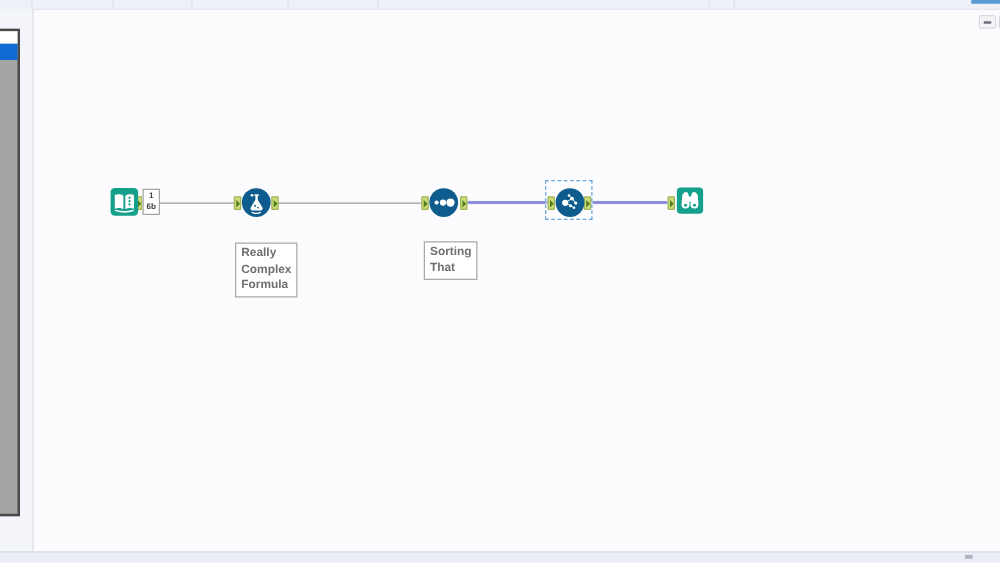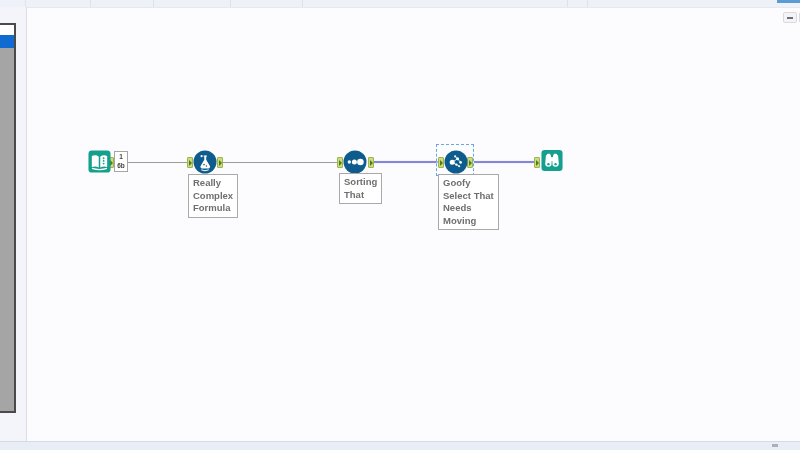--- a/index.html
+++ b/index.html
@@ -39,21 +39,21 @@
   
   .tool{position:absolute;}
   .tool svg{display:block;}
 
   
   .rec-annotation{position:absolute;left:114px;top:151px;width:14px;height:21px;background:#fff;border:1px solid #a5a5a5;box-sizing:border-box;
     font-weight:bold;font-size:6.5px;line-height:9px;color:#3f3f3f;text-align:center;}
 
   
   .tool-label{position:absolute;background:#fff;border:1px solid #a9a9a9;color:#6f6f6f;
-    font-weight:bold;font-size:9.5px;line-height:12.5px;padding:2px 4px;white-space:pre-line;}
+    font-weight:bold;font-size:9.5px;line-height:12.5px;padding:2px 4px;white-space:pre-line;margin-top:20px;}
   .label-formula{left:188px;top:174px;min-width:38px;}
   .label-sort{left:339px;top:173px;min-width:32px;}
   .label-select{left:438px;top:174px;min-width:44px;}
 
   
   .selection-box{position:absolute;left:436px;top:144px;width:38px;height:32px;border:1px dashed #6aa7dc;box-sizing:border-box;background:rgba(255,255,255,0.35);}
 </style>
 </head>
 <body>
 
@@ -162,21 +162,17 @@
       <circle cx="8.1" cy="16" r="1.3" fill="#14A08C"></circle>
       <circle cx="15.9" cy="16" r="1.3" fill="#14A08C"></circle>
     </svg>
   </div>
 
   <div class="tool-label label-formula">Really
 Complex
 Formula</div>
   <div class="tool-label label-sort">Sorting
 That</div>
-  <div class="tool-label label-select">Goofy
-Select That
-Needs
-Moving</div>
 
   <div class="bottom-strip"></div>
   <div class="scroll-nub"></div>
 
 </div>
 
 </body></html>

